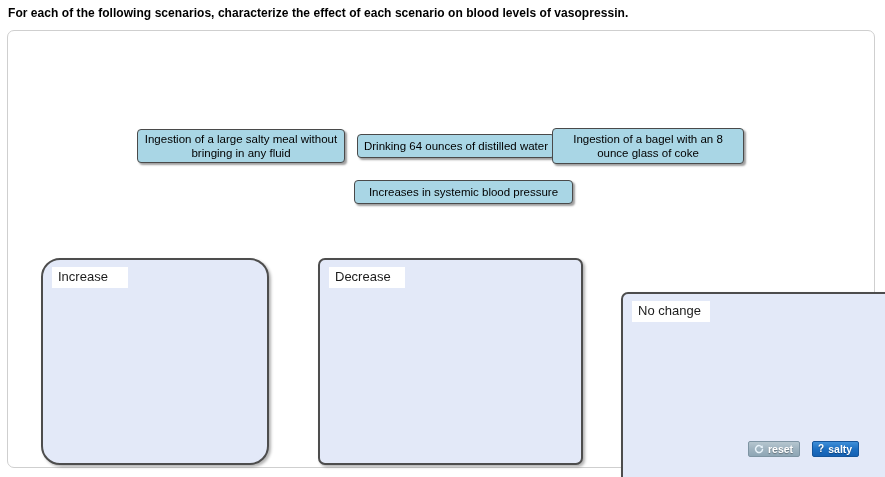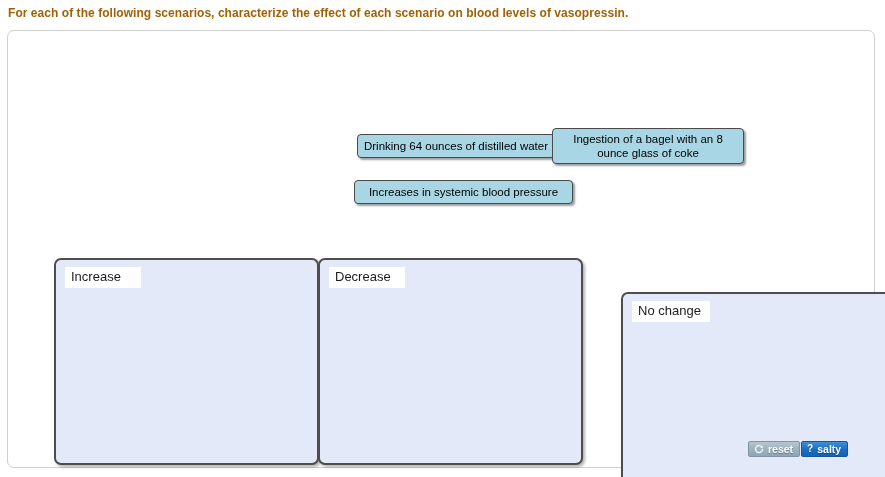--- a/index.html
+++ b/index.html
@@ -17,21 +17,21 @@
   }
 
   
   .prompt {
     position: absolute;
     left: 8px;
     top: 6px;
     width: 870px;
     font-size: 12px;
     font-weight: bold;
-    color: #a16207;
+    color: #000000;
     line-height: 15px;
     letter-spacing: 0.05px;
   }
 
   
   .panel {
     position: absolute;
     left: 7px;
     top: 30px;
     width: 868px;
@@ -72,21 +72,21 @@
   .zone {
     position: absolute;
     background: #e3e9f8;
     border: 2px solid #4d4d4d;
     border-radius: 7px;
     box-shadow: 2px 2px 3px rgba(0,0,0,0.30);
     box-sizing: border-box;
     top: 227px;
     height: 207px;
   }
-  #zone-0 { left: 46px;  width: 265px; }
+  #zone-0 { left: 33px;  width: 228px; border-radius: 19px; }
   #zone-1 { left: 310px; width: 265px; }
   #zone-2 { left: 613px; width: 312px; margin-top: 34px; }
 
   .zone-label {
     position: absolute;
     left: 9px;
     top: 7px;
     min-width: 76px;
     background: #ffffff;
     padding: 2px 9px 3px 6px;
@@ -96,21 +96,21 @@
     white-space: nowrap;
     box-sizing: border-box;
   }
 
   
   .footer-buttons {
     position: absolute;
     left: 748px;
     top: 441px;
     display: flex;
-    gap: 1px;
+    gap: 12px;
     align-items: flex-end;
   }
   .btn {
     display: inline-flex;
     align-items: center;
     gap: 4px;
     height: 16px;
     padding: 0 6px 0 5px;
     border-radius: 2px;
     font-size: 10.5px;
@@ -140,20 +140,23 @@
   .btn-help .ic { color: #ffffff; }
   .btn svg { display: block; }
 </style>
 </head>
 <body>
 
 <div class="prompt">For each of the following scenarios, characterize the effect of each scenario on blood levels of vasopressin.</div>
 
 <div class="panel">
 
+  <div class="tile" id="tile-0">
+    <span class="tile-inner">Ingestion of a large salty meal without bringing in any fluid</span>
+  </div>
   <div class="tile" id="tile-1">
     <span class="tile-inner">Drinking 64 ounces of distilled water</span>
   </div>
   <div class="tile" id="tile-2">
     <span class="tile-inner">Ingestion of a bagel with an 8 ounce glass of coke</span>
   </div>
   <div class="tile" id="tile-3">
     <span class="tile-inner">Increases in systemic blood pressure</span>
   </div>
 

